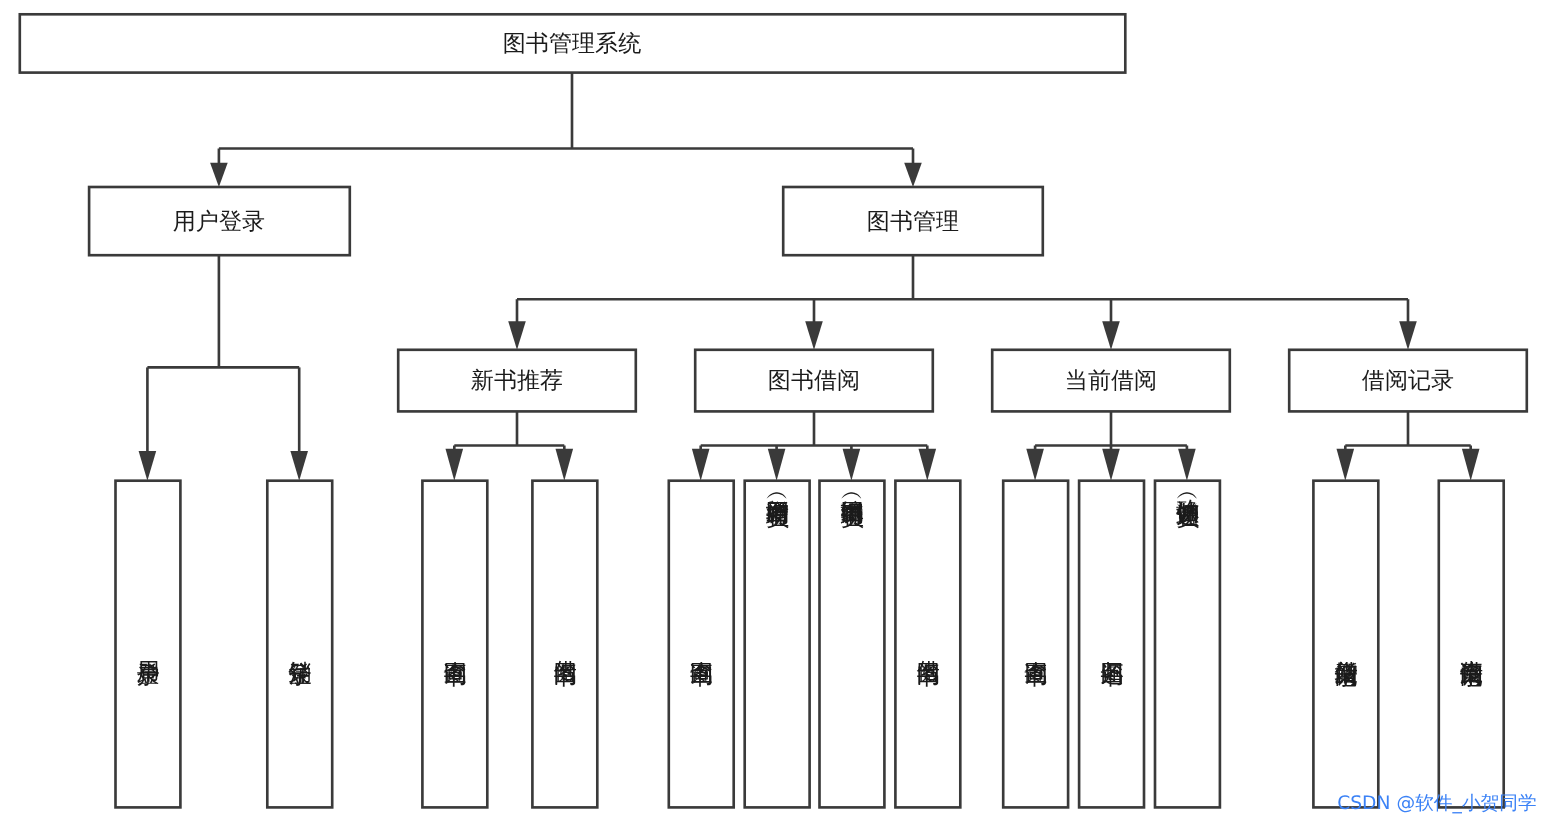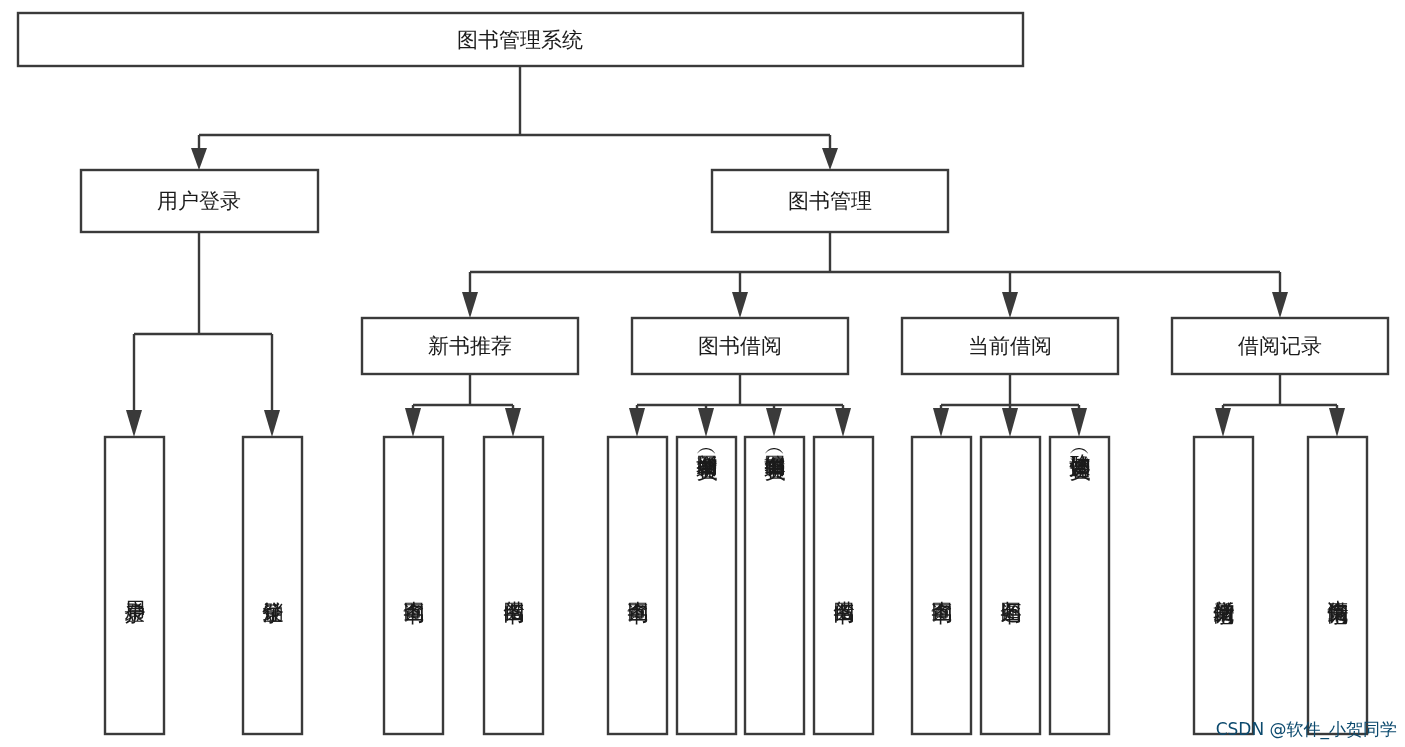--- a/index.html
+++ b/index.html
@@ -67,21 +67,21 @@
     letter-spacing: 1px;
     color: #1b1b1b;
     white-space: nowrap;
   }
   .watermark {
     position: absolute;
     right: 8px;
     bottom: 6px;
     font-family: "DejaVu Sans", "Liberation Sans", sans-serif;
     font-size: 17px;
-    color: #0c4a6e;
+    color: #3b82f6;
     white-space: nowrap;
     pointer-events: none;
   }
 </style>
 </head>
 <body>
 
 <div id="diagram-root">
 
   <svg class="flowchart" viewBox="0 0 1405 747" xmlns="http://www.w3.org/2000/svg">

